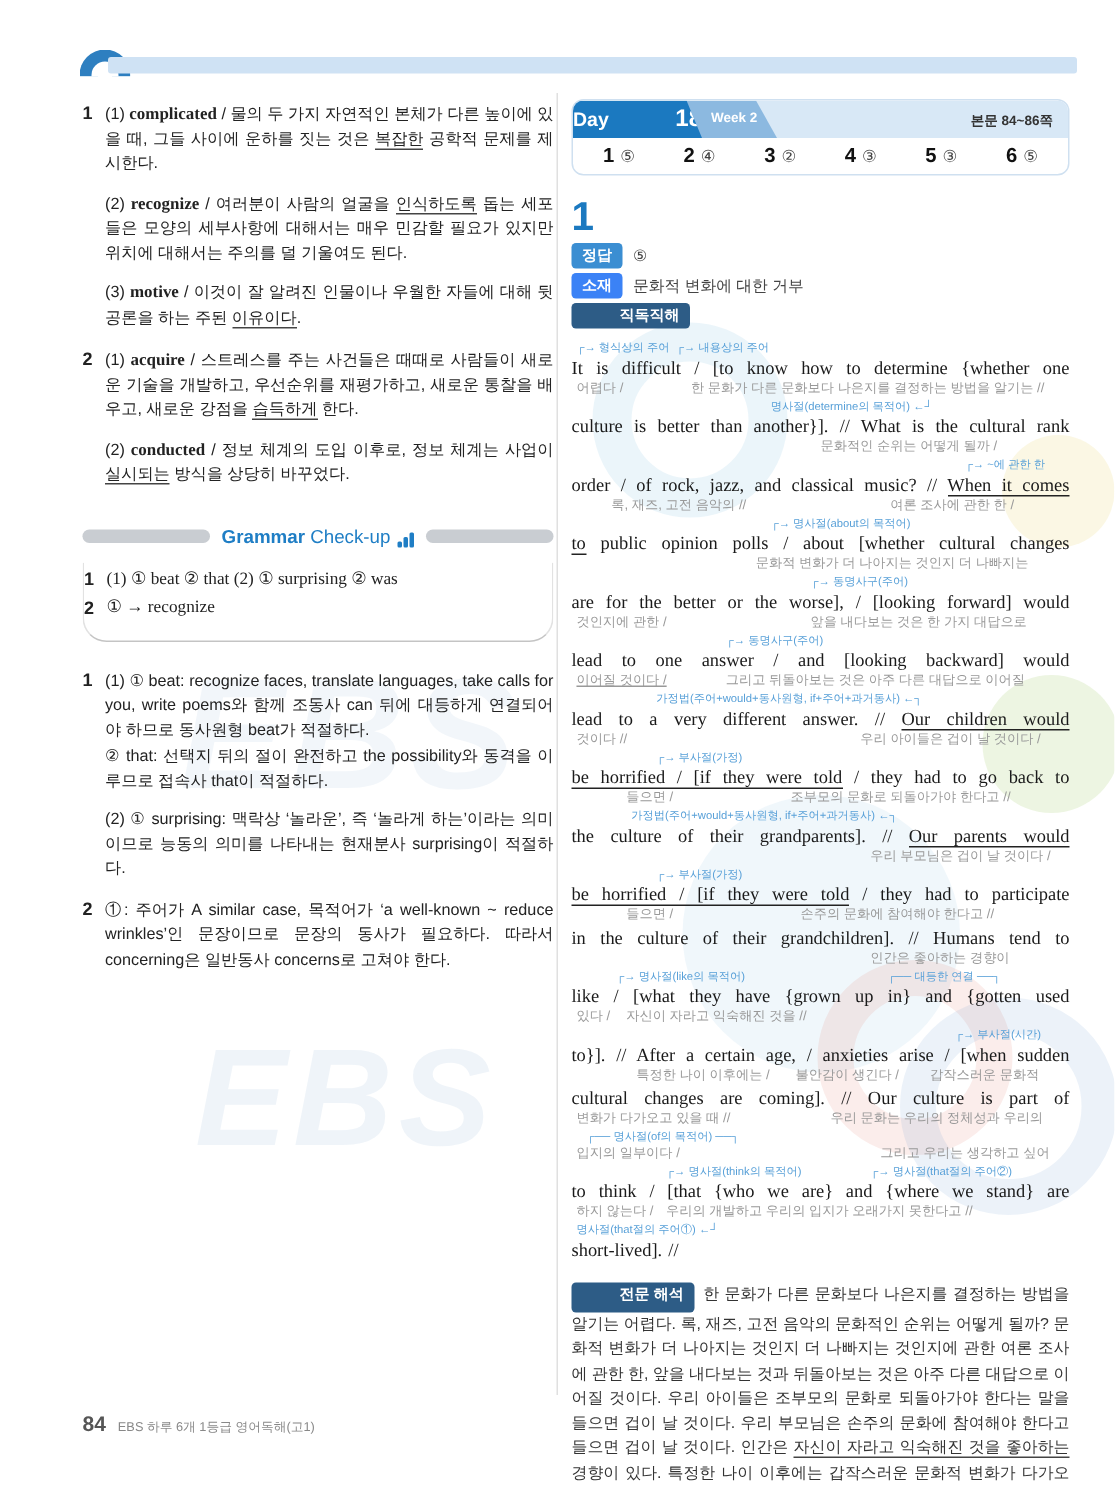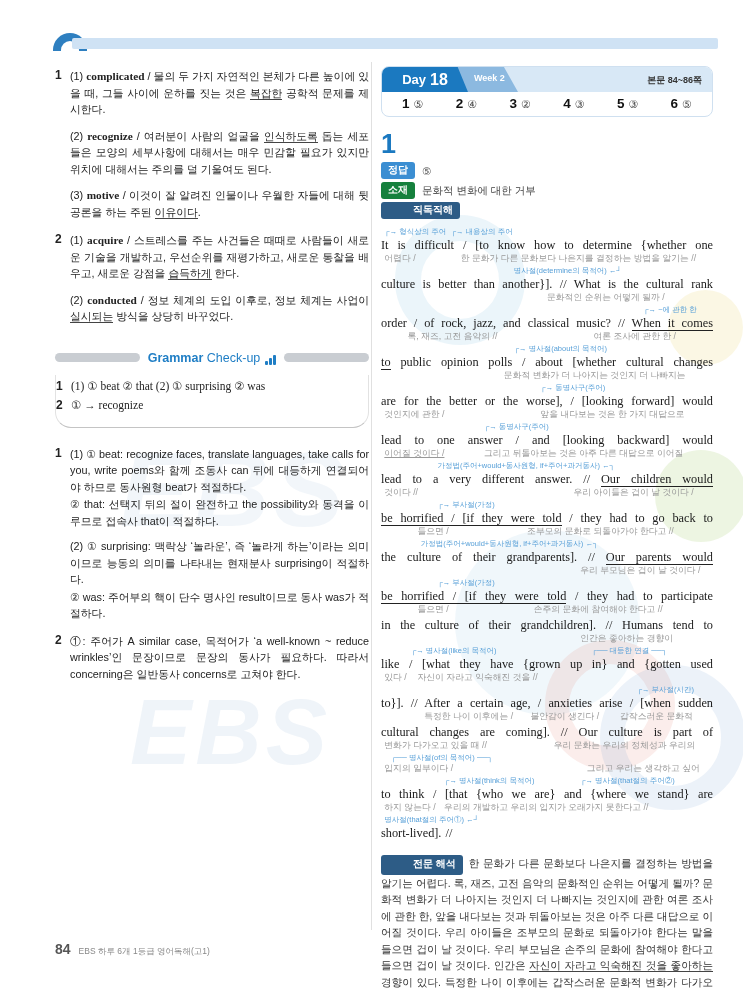--- a/index.html
+++ b/index.html
@@ -51,38 +51,38 @@
   .exp-paras { flex:1; }
   .exp-para { font-size:10.8px; line-height:16.5px; text-align:justify; margin-bottom:1px; }
   .exp-para.gap { margin-top:9px; }
 
   
   .day-card { position:relative; border:1px solid #cfe0f0; border-radius:8px; overflow:hidden; background:#fff; }
   .day-strip { position:relative; height:25px; background:#d8e8f6; }
   .week-chip { position:absolute; left:58px; top:0; width:78px; height:25px; background:#8cb9e0;
     clip-path:polygon(0 0, 82% 0, 100% 100%, 0 100%); }
   .day-box { position:absolute; left:0; top:0; width:86px; height:25px; background:#1b79c0; color:#fff;
-    display:flex; align-items:center; justify-content:center; gap:4px;
+    display:flex; align-items:center; justify-content:space-between; gap:4px;
     clip-path:polygon(0 0, 88% 0, 100% 100%, 0 100%); }
   .day-label { font-size:13px; font-weight:bold; }
   .day-number { font-size:16px; font-weight:bold; line-height:1; }
   .week-label { position:absolute; left:92px; top:6px; font-size:9px; color:#fff; font-weight:bold; }
   .pages-label { position:absolute; right:10px; top:7px; font-size:9px; color:#333; font-weight:bold; }
   .day-answers { display:flex; justify-content:space-between; padding:4px 20px 5px 20px; }
   .da-pair { display:flex; align-items:baseline; gap:4px; }
   .da-q { font-weight:bold; font-size:13.5px; color:#111; }
   .da-a { font-size:11px; color:#444; }
 
   .section-number { margin:14px 0 4px 0; font-size:27px; font-weight:bold; color:#1b79c0; line-height:1; }
 
   .badge-row { margin:3px 0; font-size:10.5px; display:flex; align-items:center; }
   .badge { display:inline-block; padding:1px 7px 2px 7px; border-radius:3px; color:#fff; font-weight:bold;
     font-size:10px; margin-right:7px; flex:none; }
   .badge.blue { background:#3b8ed2; }
-  .badge.lightblue { background:#15803d; }
+  .badge.lightblue { background:#3b82f6; }
   .badge.navy { background:#2d5c86;padding-left:32px; }
   .badge-val { color:#444; }
 
   
   .passage { margin-top:8px; }
   .p-line { position:relative; margin-bottom:1px; }
   .p-ann { position:relative; height:10px; font-size:7.5px; color:#58a0d8; }
   .p-ann span { position:absolute; white-space:nowrap; }
   .p-en { font-family:"Liberation Serif", serif; font-size:12.3px; line-height:16px; color:#1a1a1a; word-spacing:1px; }
   .p-en.just { text-align:justify; text-align-last:justify; }
@@ -160,21 +160,20 @@
         </div>
       </div>
 
     <div id="explanation-list">
         <div class="exp-item">
           <div class="v-num">1</div>
           <div class="exp-paras">
             <div class="exp-para">(1) ① beat: recognize faces, translate languages, take calls for you, write poems와 함께 조동사 can 뒤에 대등하게 연결되어야 하므로 동사원형 beat가 적절하다.</div>
             <div class="exp-para">② that: 선택지 뒤의 절이 완전하고 the possibility와 동격을 이루므로 접속사 that이 적절하다.</div>
             <div class="exp-para gap">(2) ① surprising: 맥락상 ‘놀라운’, 즉 ‘놀라게 하는’이라는 의미이므로 능동의 의미를 나타내는 현재분사 surprising이 적절하다.</div>
-            <div class="exp-para">② was: 주어부의 핵이 단수 명사인 result이므로 동사 was가 적절하다.</div>
           </div>
         </div>
         <div class="exp-item">
           <div class="v-num">2</div>
           <div class="exp-paras">
             <div class="exp-para">①: 주어가 A similar case, 목적어가 ‘a well-known ~ reduce wrinkles’인 문장이므로 문장의 동사가 필요하다. 따라서 concerning은 일반동사 concerns로 고쳐야 한다.</div>
           </div>
         </div>
       </div>
   </div>

